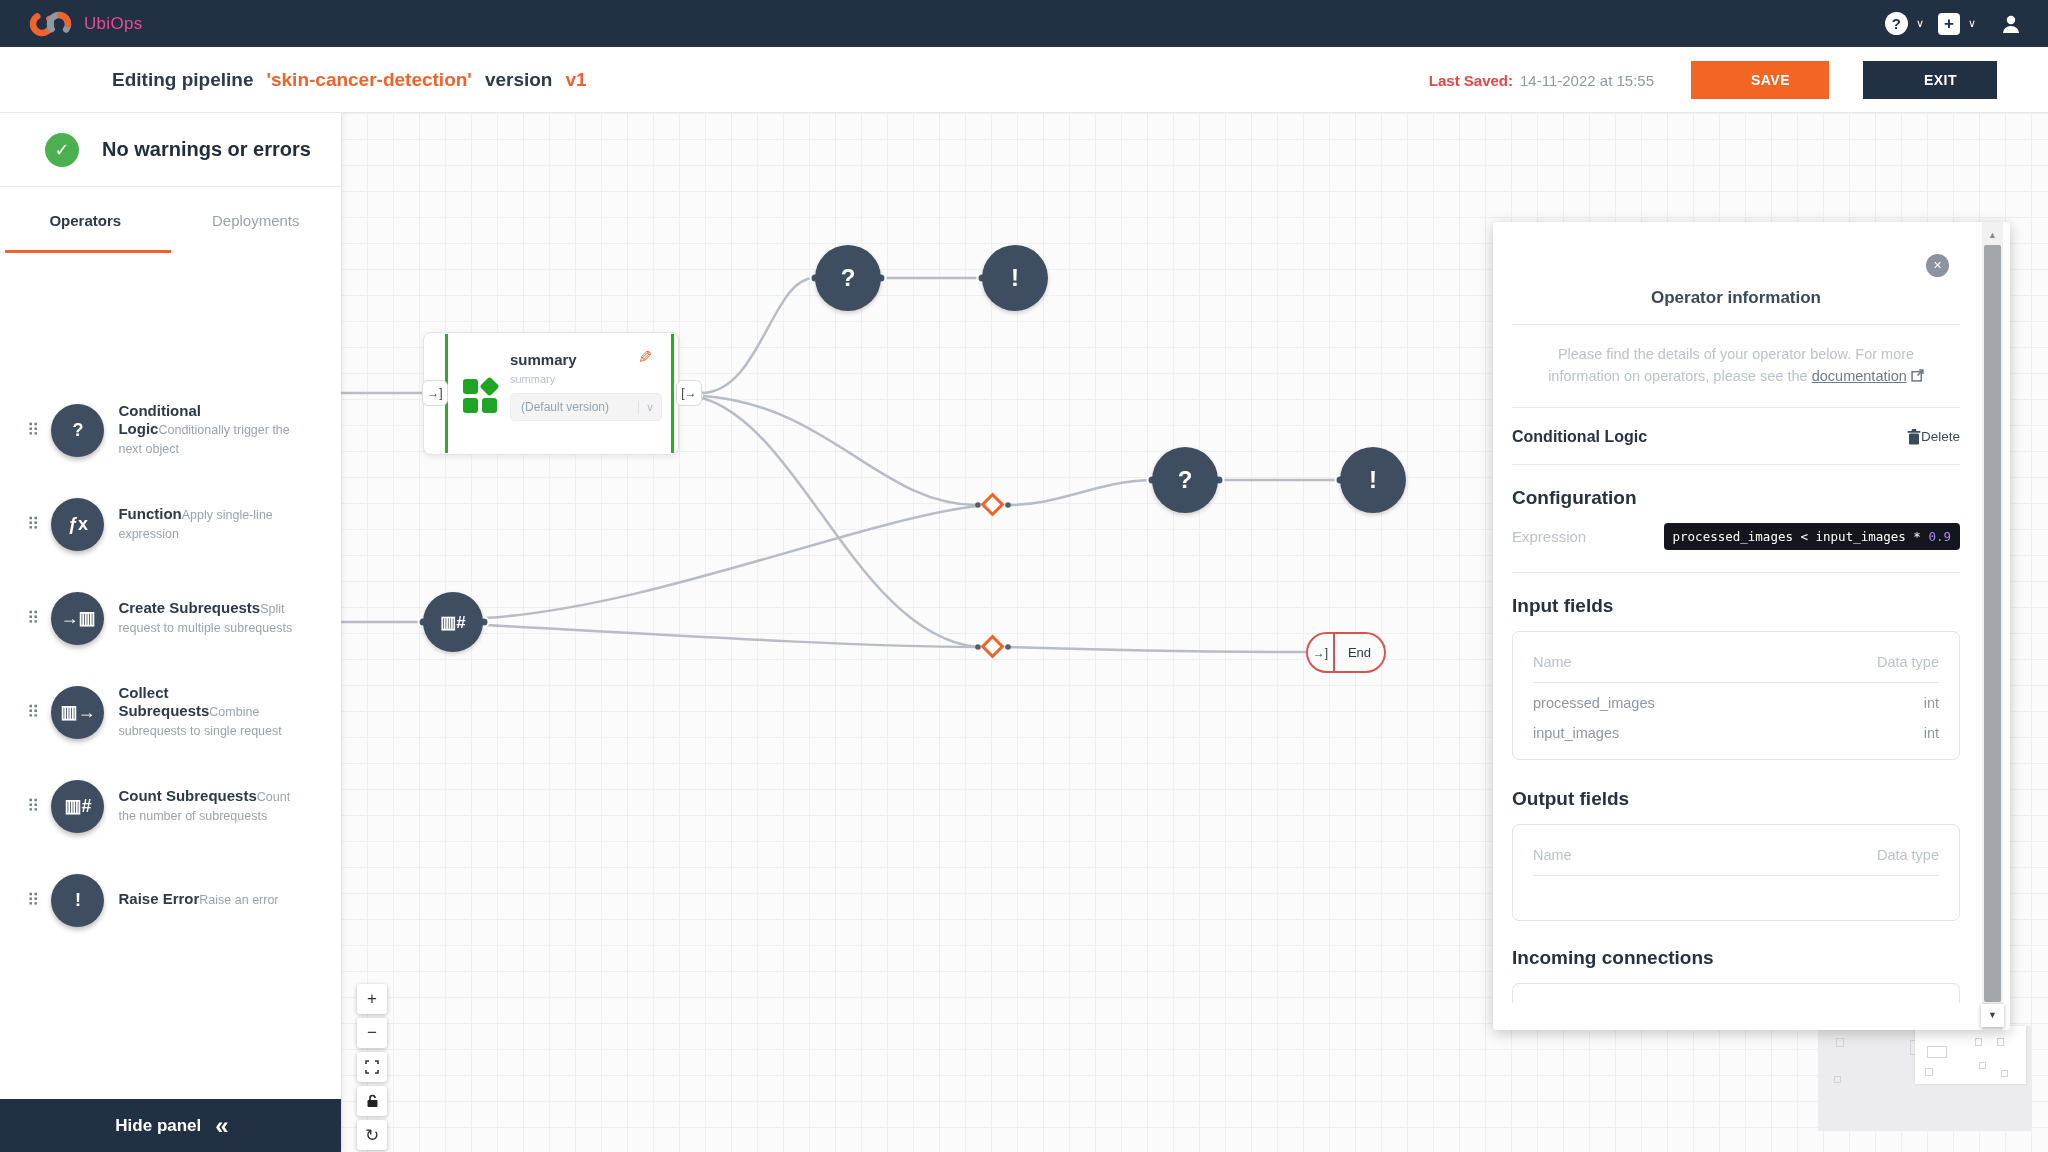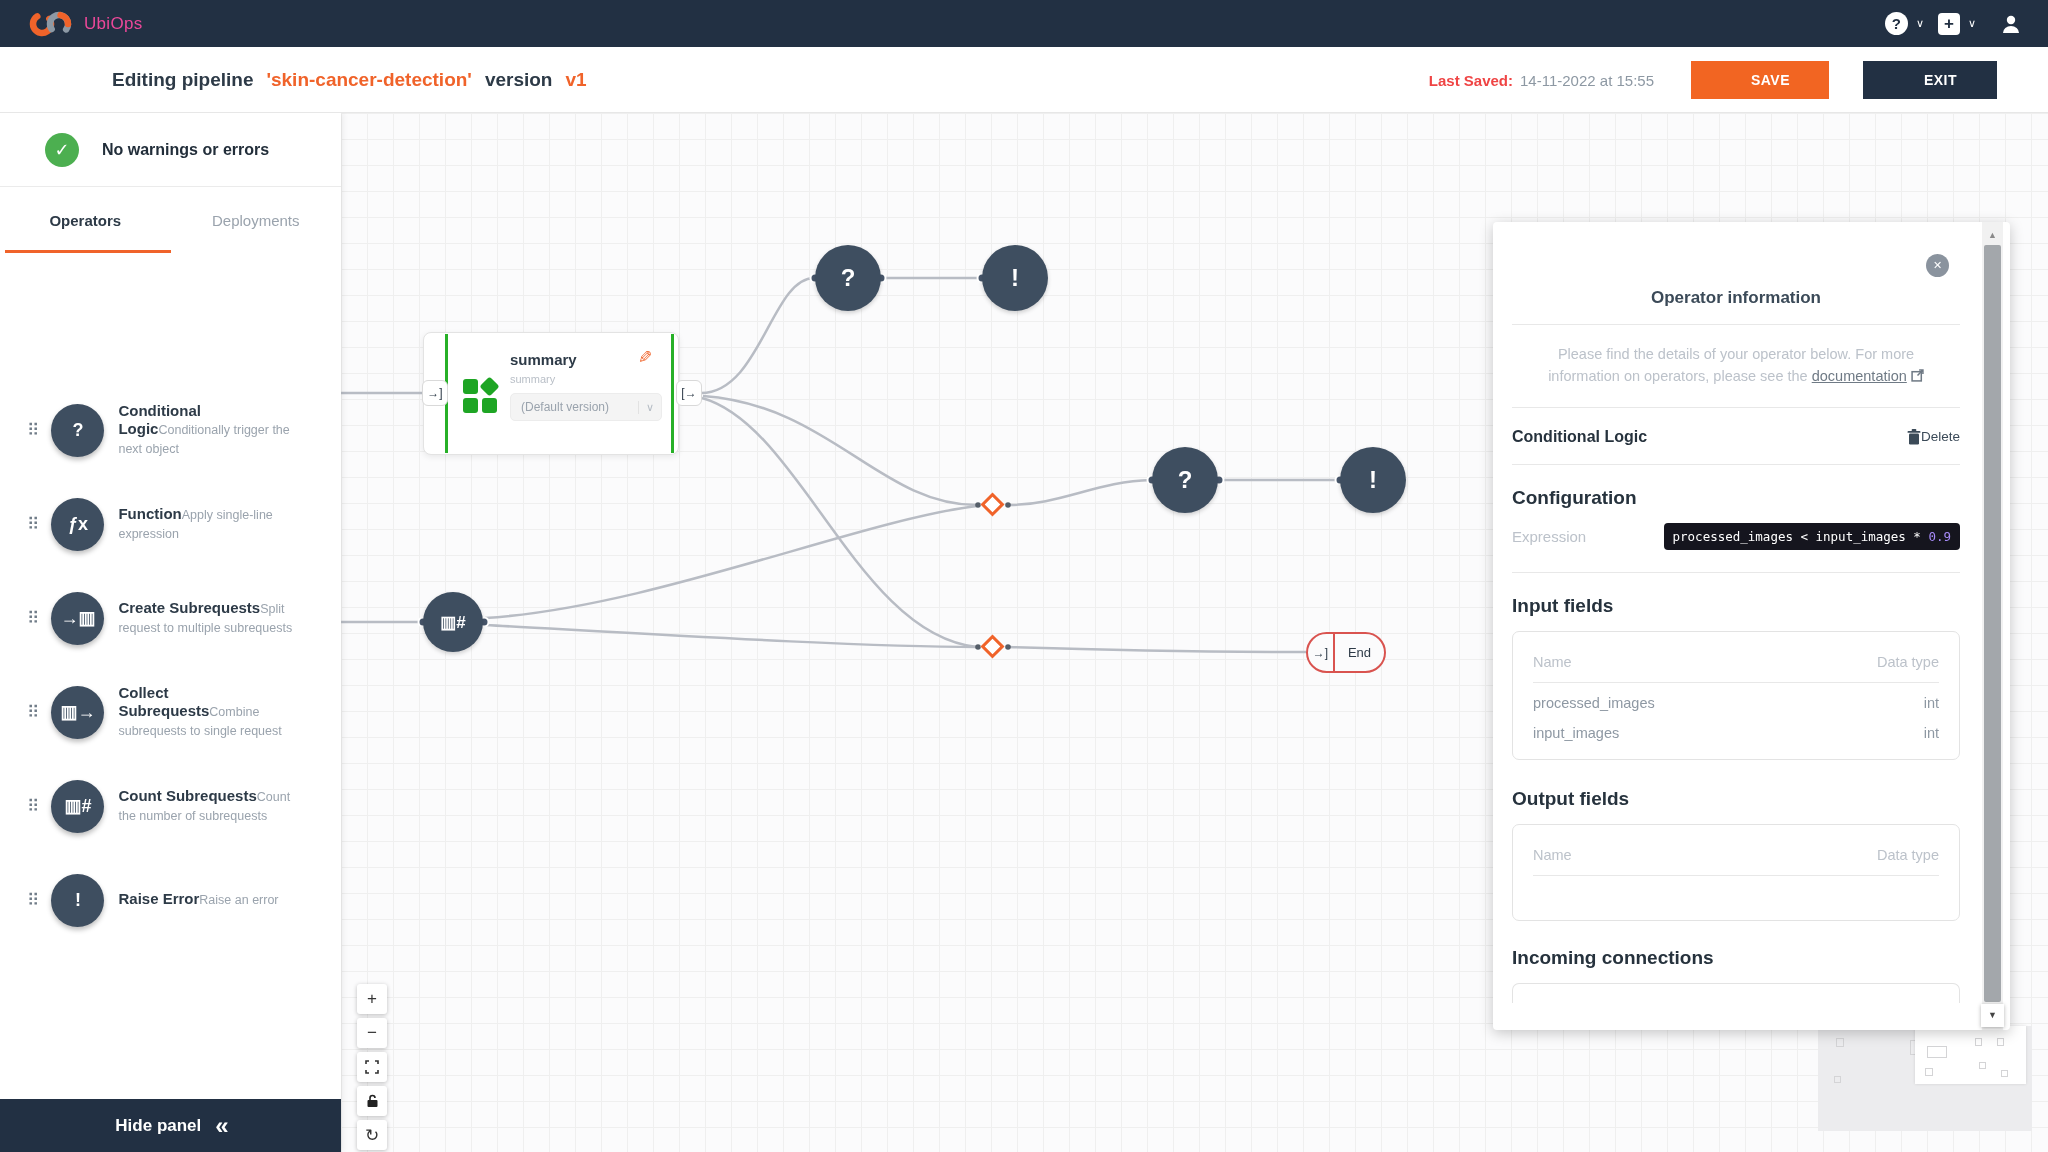--- a/index.html
+++ b/index.html
@@ -59,21 +59,21 @@
   .zc-btn { width:30px; height:30px; background:#fff; border-radius:3px; box-shadow:0 1px 4px rgba(0,0,0,.25); margin-bottom:4px; display:flex; align-items:center; justify-content:center; font-size:17px; color:#333; cursor:pointer; }
 
   .minimap { position:absolute; left:1818px; top:1026px; width:214px; height:105px; background:#ececee; z-index:3; cursor:pointer; }
   .minimap .vp { position:absolute; right:6px; top:0; width:111px; height:58px; background:#fff; box-shadow:0 0 3px rgba(0,0,0,.12); }
   .mm-box { position:absolute; border:1px solid #d4d4d6; background:transparent; }
 
   
   .sidebar { position:absolute; left:0; top:113px; width:341px; bottom:0; background:#fff; box-shadow:2px 0 6px rgba(0,0,0,.07); z-index:30; }
   .warn-row { position:absolute; left:0; top:0; width:100%; height:74px; border-bottom:1px solid #ebebeb; display:flex; align-items:center; }
   .warn-check { width:34px; height:34px; border-radius:50%; background:#4caf50; color:#fff; display:flex; align-items:center; justify-content:center; font-size:18px; margin-left:45px; }
-  .warn-text { margin-left:23px; font-size:16px; font-weight:700; color:#222e3a; }
+  .warn-text { margin-left:23px; font-size:20px; font-weight:700; color:#222e3a; }
   .tabs { position:absolute; top:74px; left:0; width:100%; height:66px; display:flex; }
   .tab { flex:1; display:flex; align-items:center; justify-content:center; font-size:15px; color:#9aa3ad; cursor:pointer; position:relative; }
   .tab.active { color:#2d3a47; font-weight:700; }
   .tab.active::after { content:""; position:absolute; left:5px; right:0; bottom:0; height:3px; background:#f0632a; }
   .side-intro { position:absolute; top:160px; left:0; width:100%; padding:0 27px; text-align:center; font-size:13.5px; line-height:1.55; color:#a9b1ba; }
   .side-intro a { color:#7d8791; text-decoration:underline; cursor:pointer; }
   .ext-ico { display:inline-block; vertical-align:-1px; }
   .op-item { position:absolute; left:0; width:100%; height:94px; display:flex; align-items:center; cursor:grab; }
   .op-handle { margin-left:27px; color:#707c88; font-size:17px; letter-spacing:-2px; cursor:grab; }
   .op-icon { width:53px; height:53px; border-radius:50%; background:#3e4e60; color:#fff; display:flex; align-items:center; justify-content:center; font-size:18px; font-weight:700; margin-left:14px; box-shadow:0 3px 5px rgba(0,0,0,.25); }

